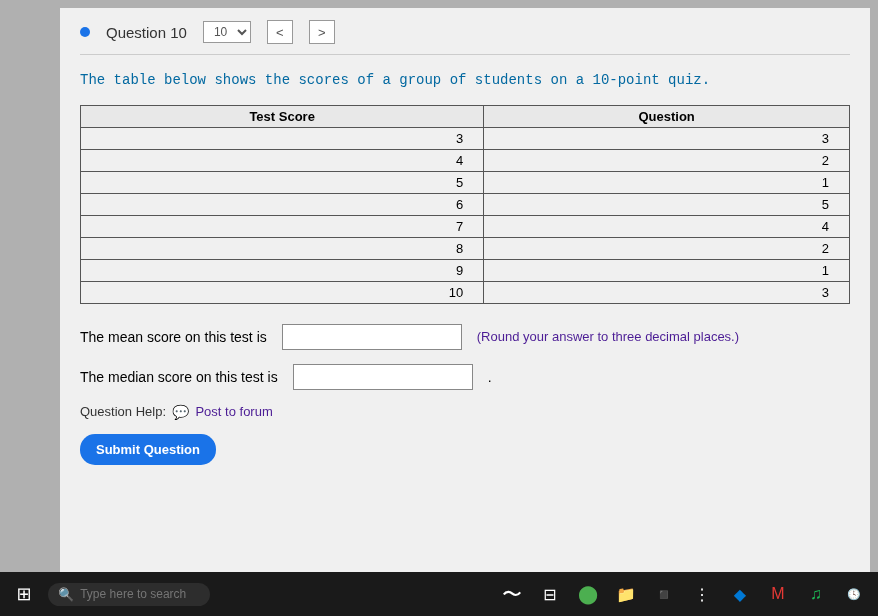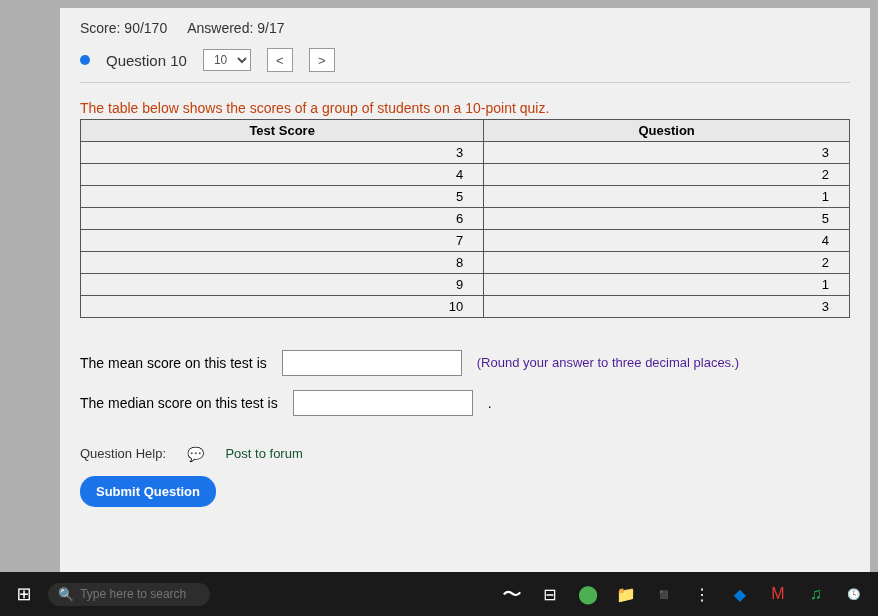--- a/index.html
+++ b/index.html
@@ -72,27 +72,29 @@
       display: flex;
       align-items: center;
       justify-content: center;
       cursor: pointer;
       font-size: 13px;
       color: #555;
     }
 
     .question-text {
       font-size: 14px;
-      color: #c2410c;
+      color: #0369a1;
+      margin-bottom: 14px;
       line-height: 1.4;
+      font-family: Liberation Mono, monospace;
     }
 
     .data-table {
       border-collapse: collapse;
-      margin-bottom: 32px;
+      margin-bottom: 20px;
       font-size: 13px;
     }
 
     .data-table th, .data-table td {
       border: 1px solid #555;
       padding: 3px 16px;
       text-align: center;
     }
 
     .data-table th {
@@ -132,26 +134,25 @@
       font-size: 13px;
       color: #4c1d95;
     }
 
     .question-help {
       font-size: 13px;
       color: #333;
       margin-bottom: 14px;
       display: flex;
       align-items: center;
-      gap: 21px;
-      margin-top: 16px;
+      gap: 6px;
     }
 
     .post-link {
-      color: #14532d;
+      color: #4c1d95;
       text-decoration: none;
       font-size: 13px;
       cursor: pointer;
     }
 
     .post-icon {
       font-size: 14px;
       color: #1a73e8;
     }
 
@@ -226,24 +227,20 @@
 
     .taskbar-icon.colored {
       font-size: 18px;
     }
   </style>
 </head>
 <body>
 
 <div class="main-content">
 
-  <div class="score-bar">
-    <span>Score: 90/170</span>
-    <span>Answered: 9/17</span>
-  </div>
 
   <div class="question-nav">
     <span class="question-dot"></span>
     <span class="question-label">Question 10</span>
     <select class="nav-dropdown">
       <option>10</option>
     </select>
     <button class="nav-btn">&lt;</button>
     <button class="nav-btn">&gt;</button>
   </div>

